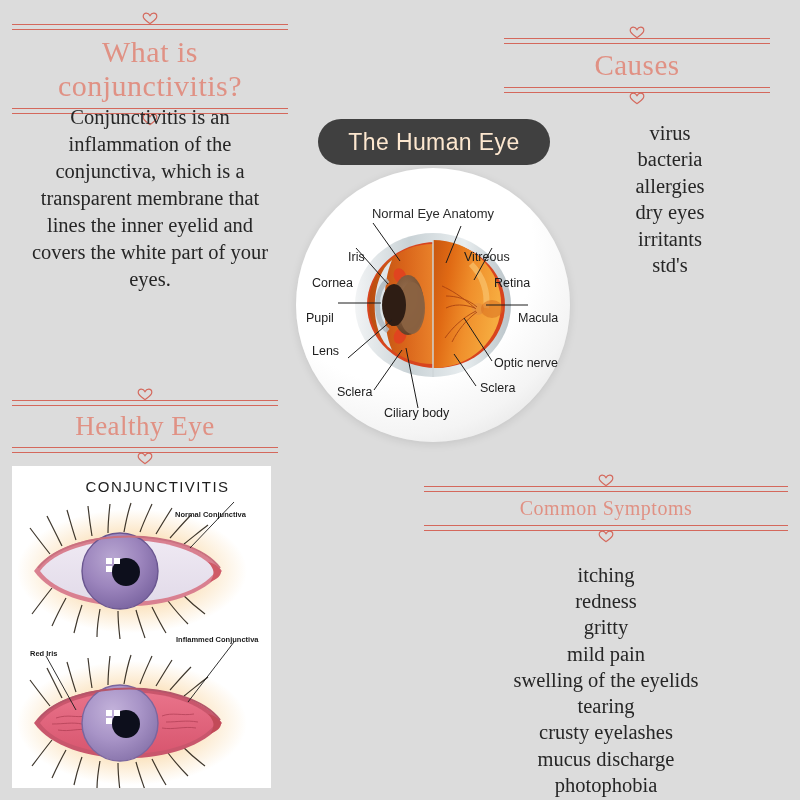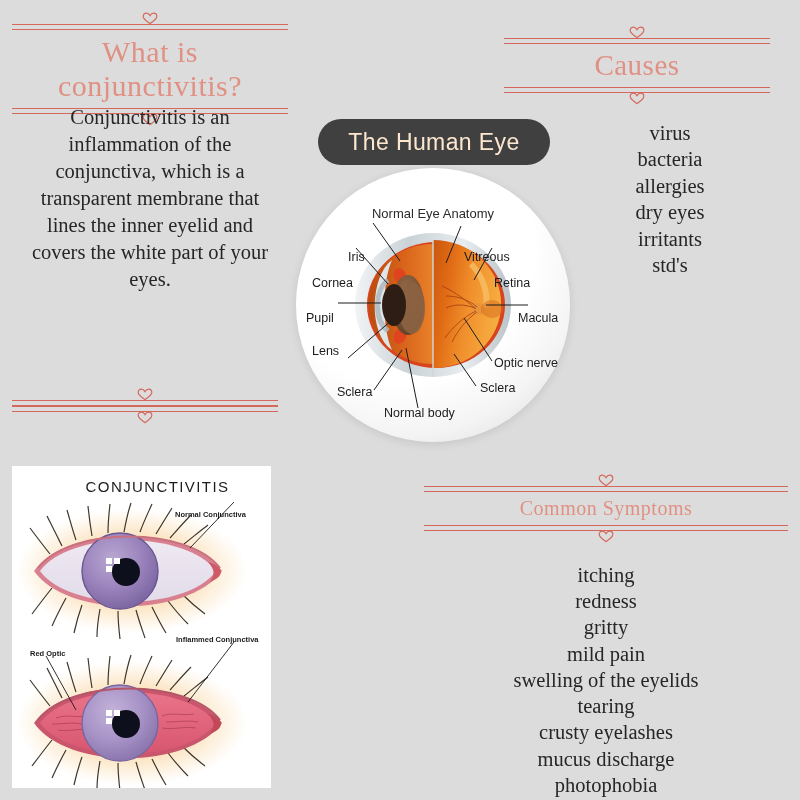--- a/index.html
+++ b/index.html
@@ -277,31 +277,32 @@
     <span class="eye-lbl" style="left:52px; top:82px;">Iris</span>
     <span class="eye-lbl" style="left:168px; top:82px;">Vitreous</span>
     <span class="eye-lbl" style="left:16px; top:108px;">Cornea</span>
     <span class="eye-lbl" style="left:198px; top:108px;">Retina</span>
     <span class="eye-lbl" style="left:10px; top:143px;">Pupil</span>
     <span class="eye-lbl" style="left:222px; top:143px;">Macula</span>
     <span class="eye-lbl" style="left:16px; top:176px;">Lens</span>
     <span class="eye-lbl" style="left:198px; top:188px;">Optic nerve</span>
     <span class="eye-lbl" style="left:41px; top:217px;">Sclera</span>
     <span class="eye-lbl" style="left:184px; top:213px;">Sclera</span>
-    <span class="eye-lbl" style="left:88px; top:238px;">Normal body</span>
+    <span class="eye-lbl" style="left:88px; top:238px;">Ciliary body</span>
   </div>
 
   <div class="sec-head" style="left:12px; top:400px; width:266px;">
     <div class="rule">
       <span class="heart top">
         <svg viewBox="0 0 16 13">
             <path d="M8 11.6 C5.4 9.4 1.2 7.6 1.2 4.3 C1.2 2.4 2.7 1.2 4.3 1.2 C5.8 1.2 7.2 2.2 8 3.6 C8.8 2.2 10.2 1.2 11.7 1.2 C13.3 1.2 14.8 2.4 14.8 4.3 C14.8 7.6 10.6 9.4 8 11.6 Z" fill="none" stroke="#d4685c" stroke-width="1.2"></path>
           </svg>
       </span>
     </div>
+    <div class="sec-title" style="font-size:27px;">Healthy Eye</div>
     <div class="rule">
       <span class="heart bottom">
         <svg viewBox="0 0 16 13">
             <path d="M8 11.6 C5.4 9.4 1.2 7.6 1.2 4.3 C1.2 2.4 2.7 1.2 4.3 1.2 C5.8 1.2 7.2 2.2 8 3.6 C8.8 2.2 10.2 1.2 11.7 1.2 C13.3 1.2 14.8 2.4 14.8 4.3 C14.8 7.6 10.6 9.4 8 11.6 Z" fill="none" stroke="#d4685c" stroke-width="1.2"></path>
           </svg>
       </span>
     </div>
   </div>
 
   <div class="conj-panel" style="left:12px; top:466px; width:259px; height:322px;">
@@ -423,21 +424,21 @@
         <path d="M196 96 C212 100 214 110 198 116 C203 108 203 104 196 96 Z" fill="#c24a58"></path>
         <path d="M26 102 C58 60 176 60 208 102" fill="none" stroke="#b4566a" stroke-width="2"></path>
 
         <line x1="222" y1="24" x2="176" y2="84" stroke="#1a1a1a" stroke-width="0.9"></line>
         <line x1="34" y1="38" x2="64" y2="92" stroke="#1a1a1a" stroke-width="0.9"></line>
       </g>
     </svg>
 
     <span class="conj-lbl" style="left:163px; top:44px;">Normal Conjunctiva</span>
     <span class="conj-lbl" style="left:164px; top:169px;">Inflammed Conjunctiva</span>
-    <span class="conj-lbl" style="left:18px; top:183px;">Red Optic</span>
+    <span class="conj-lbl" style="left:18px; top:183px;">Red Iris</span>
   </div>
 
   <div class="sec-head" style="left:424px; top:486px; width:364px;">
     <div class="rule">
       <span class="heart top">
         <svg viewBox="0 0 16 13">
             <path d="M8 11.6 C5.4 9.4 1.2 7.6 1.2 4.3 C1.2 2.4 2.7 1.2 4.3 1.2 C5.8 1.2 7.2 2.2 8 3.6 C8.8 2.2 10.2 1.2 11.7 1.2 C13.3 1.2 14.8 2.4 14.8 4.3 C14.8 7.6 10.6 9.4 8 11.6 Z" fill="none" stroke="#d4685c" stroke-width="1.2"></path>
           </svg>
       </span>
     </div>

